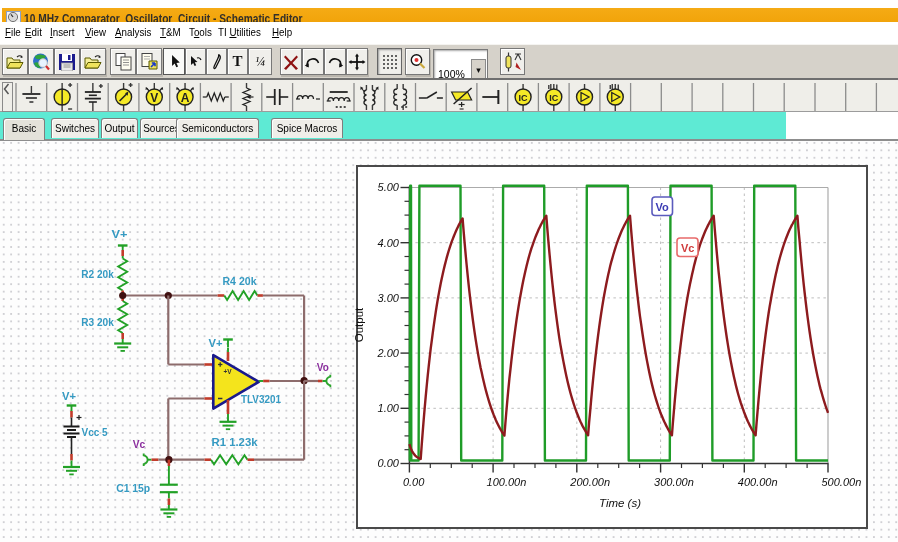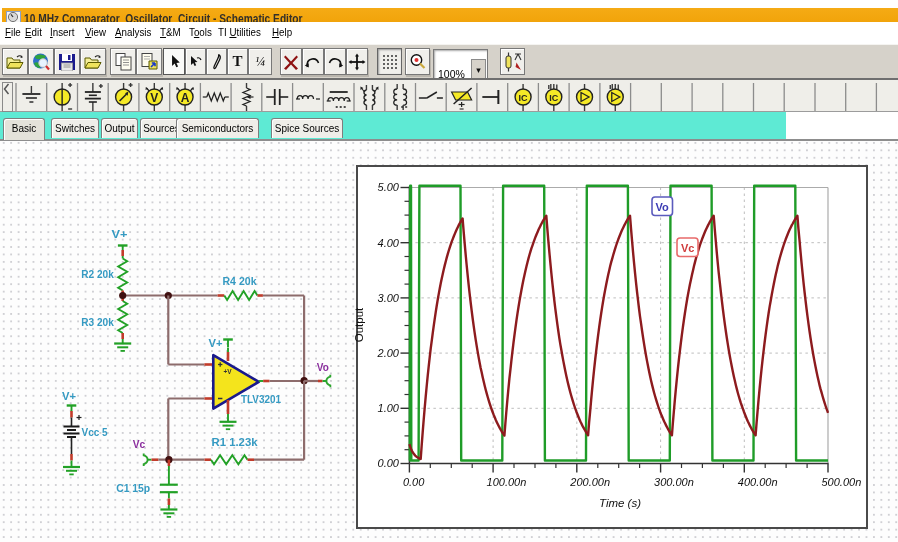--- a/index.html
+++ b/index.html
@@ -367,21 +367,21 @@
 <circle cx="615.27" cy="17" r="8" fill="#f5e926" stroke="#222" stroke-width="1.4"></circle>
 <polygon points="611.77,12.5 611.77,21.5 619.77,17" fill="none" stroke="#222" stroke-width="1.3"></polygon>
   </svg>
 </div>
 <div id="tabrow">
 <div class="tab active" style="left:3px;width:42px">Basic</div>
 <div class="tab" style="left:51px;width:48px">Switches</div>
 <div class="tab" style="left:101px;width:37px">Output</div>
 <div class="tab" style="left:140px;width:43px">Sources</div>
 <div class="tab" style="left:176px;width:83px">Semiconductors</div>
-<div class="tab" style="left:271px;width:72px">Spice Sources</div>
+<div class="tab" style="left:271px;width:72px">Spice Macros</div>
 
 </div>
 <div id="tabline"></div>
 <svg id="overlay" viewBox="0 0 898 542">
 <line x1="409.4" y1="408.3" x2="828" y2="408.3" stroke="#bdbdbd" stroke-width="1" stroke-dasharray="2.5,3.5"></line>
 <line x1="409.4" y1="353.1" x2="828" y2="353.1" stroke="#bdbdbd" stroke-width="1" stroke-dasharray="2.5,3.5"></line>
 <line x1="409.4" y1="297.9" x2="828" y2="297.9" stroke="#bdbdbd" stroke-width="1" stroke-dasharray="2.5,3.5"></line>
 <line x1="409.4" y1="242.7" x2="828" y2="242.7" stroke="#bdbdbd" stroke-width="1" stroke-dasharray="2.5,3.5"></line>
 <line x1="493.1" y1="187.5" x2="493.1" y2="463.5" stroke="#bdbdbd" stroke-width="1" stroke-dasharray="2.5,3.5"></line>
 <line x1="576.8" y1="187.5" x2="576.8" y2="463.5" stroke="#bdbdbd" stroke-width="1" stroke-dasharray="2.5,3.5"></line>

